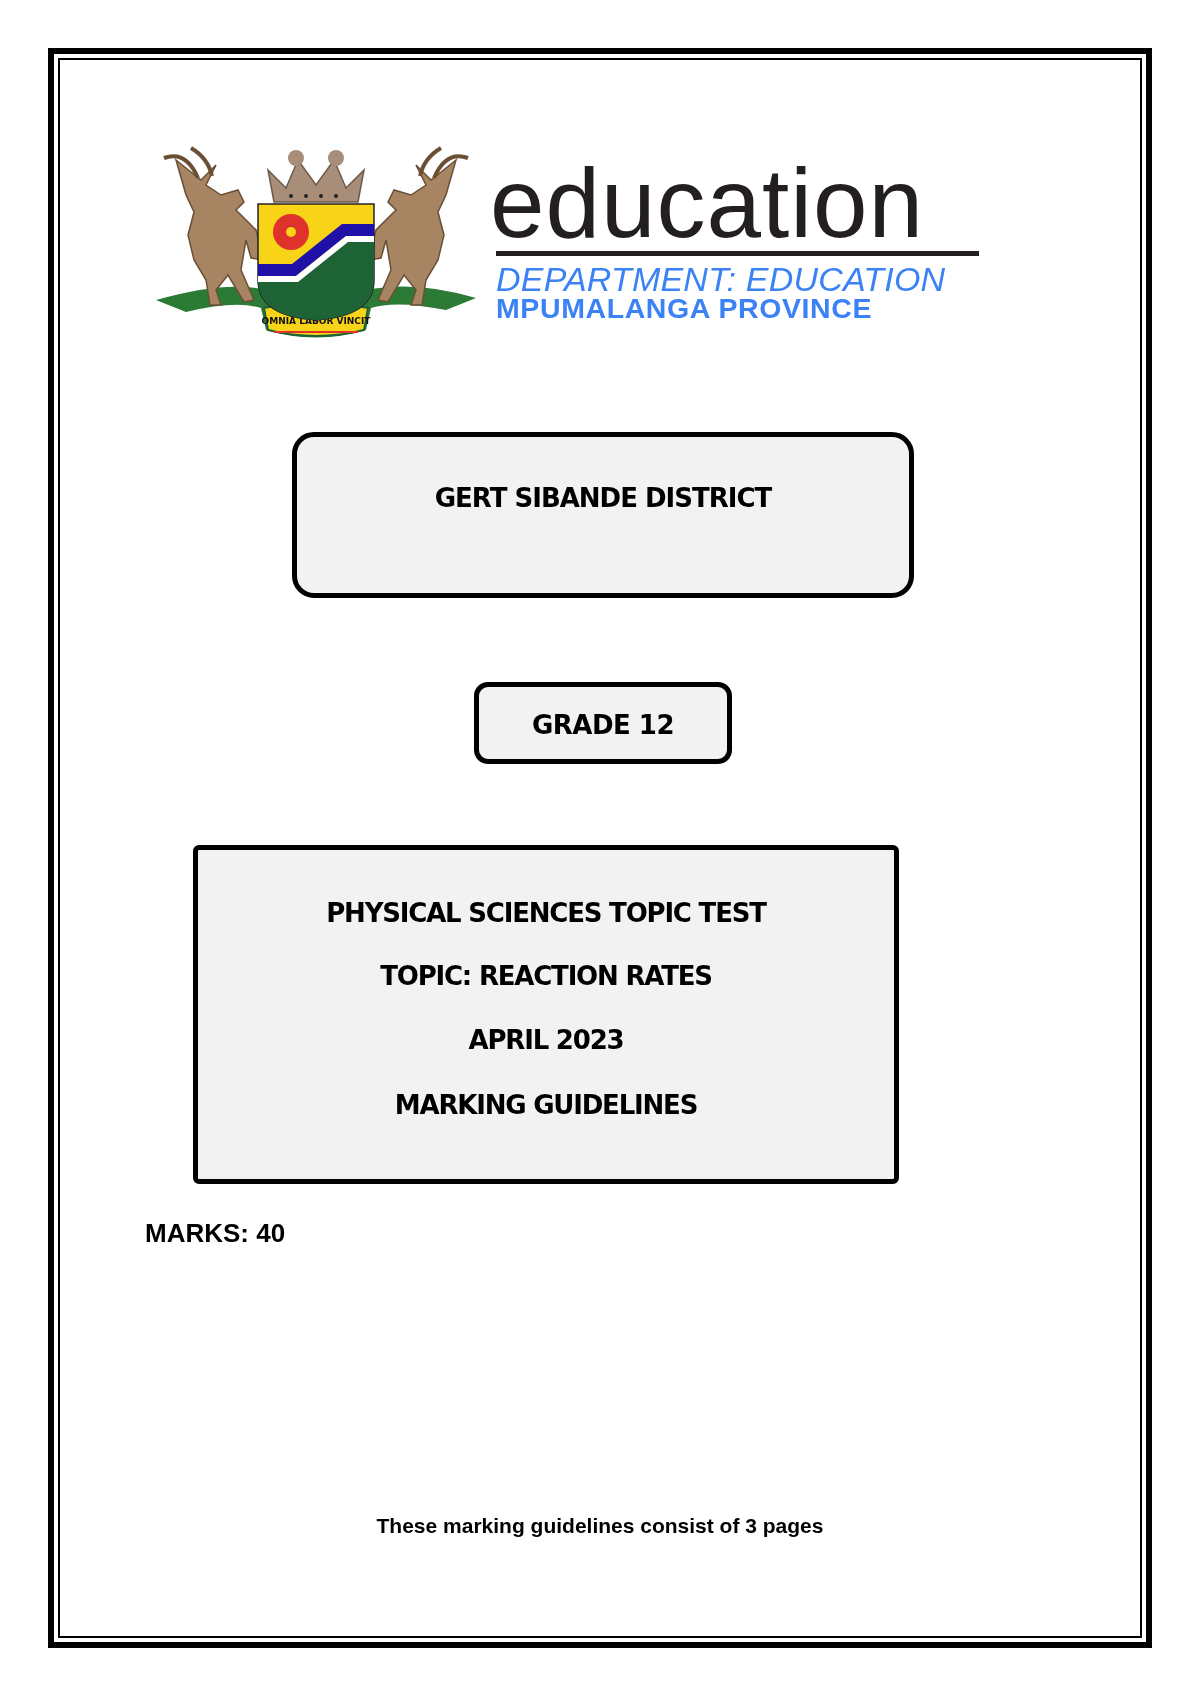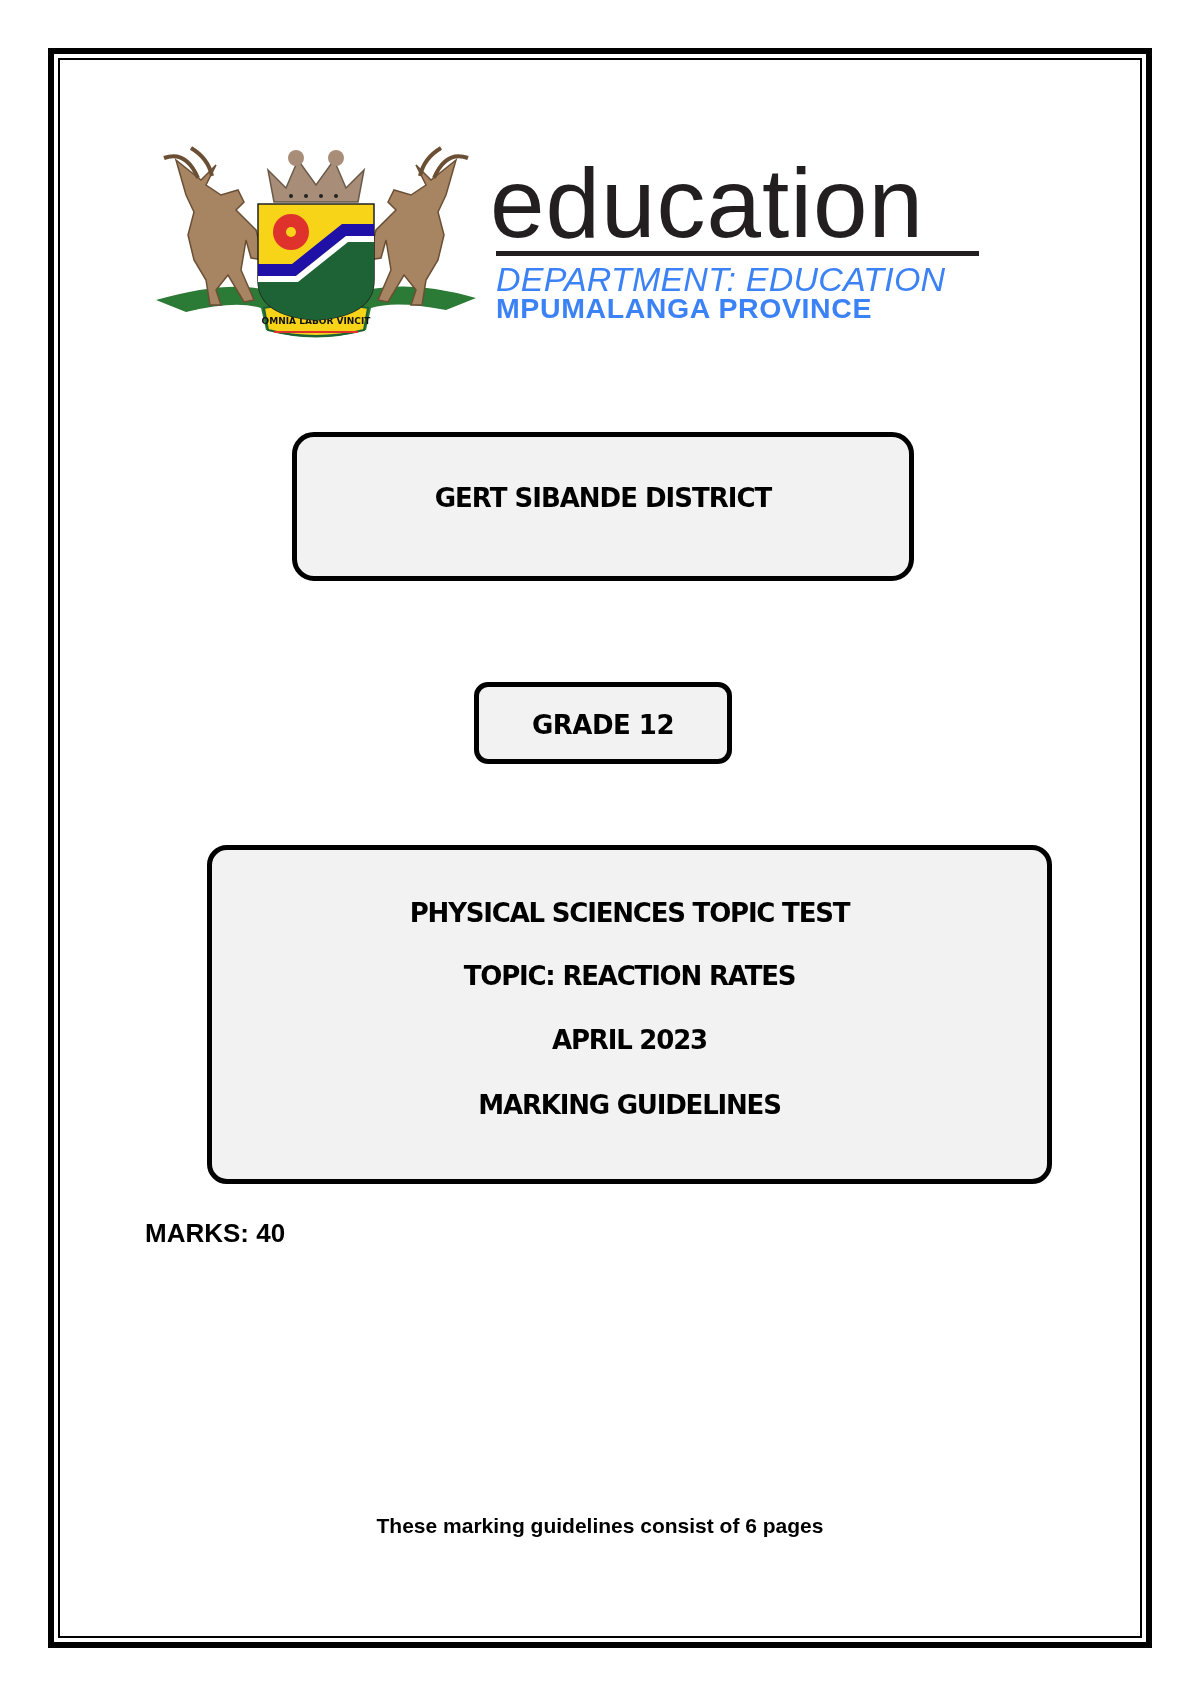--- a/index.html
+++ b/index.html
@@ -8,25 +8,25 @@
   .border-inner { position:absolute; left:58px; top:58px; width:1084px; height:1580px; box-sizing:border-box; border:2px solid #000; }
 
   .logo-crest { position:absolute; left:146px; top:140px; width:340px; height:220px; }
   .edu-block { position:absolute; left:490px; top:160px; width:490px; height:170px; }
   .edu-word { position:absolute; left:0; top:-6px; font-family:"Liberation Sans", sans-serif; font-size:98px; line-height:1; letter-spacing:1px; color:#231f20; }
   .edu-rule { position:absolute; left:6px; top:91px; width:483px; height:5px; background:#231f20; }
   .edu-dept { position:absolute; left:6px; top:102px; font-size:34px; line-height:1; color:#3b82f6; letter-spacing:0.2px; white-space:nowrap;font-style:italic; }
   .edu-prov { position:absolute; left:6px; top:134px; font-size:28.5px; font-weight:bold; line-height:1; color:#3b82f6; white-space:nowrap; letter-spacing:0.6px; }
 
   .box { position:absolute; box-sizing:border-box; border:5px solid #000; background:#f2f2f2; font-family:"DejaVu Sans", sans-serif; font-weight:bold; text-align:center; color:#000; }
-  .box-district { left:292px; top:432px; width:622px; height:149px; border-radius:22px; }
+  .box-district { left:292px; top:432px; width:622px; height:166px; border-radius:22px; }
   .box-district .t { position:absolute; left:0; right:0; top:46px; font-size:26px; letter-spacing:-1px; }
   .box-grade { left:474px; top:682px; width:258px; height:82px; border-radius:14px; }
   .box-grade .t { position:absolute; left:0; right:0; top:23px; font-size:26px; letter-spacing:-0.5px; }
-  .box-main { left:207px; top:845px; width:845px; height:339px; border-radius:20px; }
+  .box-main { left:193px; top:845px; width:706px; height:339px; border-radius:6px; }
   .box-main .t { position:absolute; left:0; right:0; font-size:26px; letter-spacing:-1.2px; }
 
   .marks { position:absolute; left:145px; top:1218px; font-size:26px; font-weight:bold; font-family:"Liberation Sans", sans-serif; }
   .footer { position:absolute; left:0; width:1200px; top:1514px; text-align:center; font-size:21px; font-weight:bold; font-family:"Liberation Sans", sans-serif; }
 </style>
 </head>
 <body>
 
 <div class="border-outer"></div>
 <div class="border-inner"></div>
@@ -80,13 +80,13 @@
 
 <div class="box box-main">
   <div class="t" style="top:48px">PHYSICAL SCIENCES TOPIC TEST</div>
   <div class="t" style="top:111px">TOPIC: REACTION RATES</div>
   <div class="t" style="top:175px">APRIL 2023</div>
   <div class="t" style="top:240px">MARKING GUIDELINES</div>
 </div>
 
 <div class="marks">MARKS: 40</div>
 
-<div class="footer">These marking guidelines consist of 6 pages</div>
+<div class="footer">These marking guidelines consist of 3 pages</div>
 
 </body></html>

